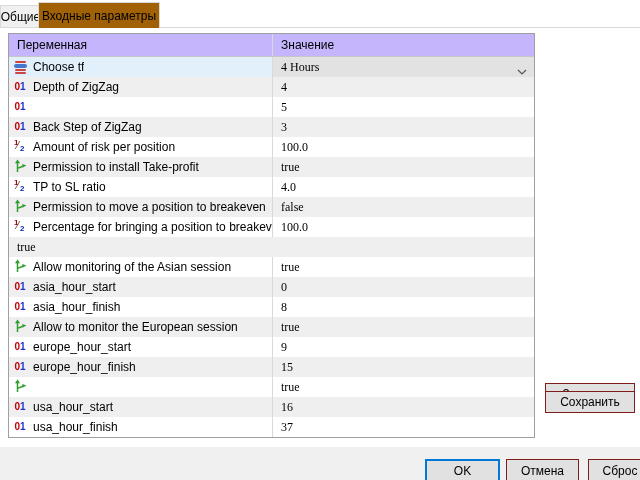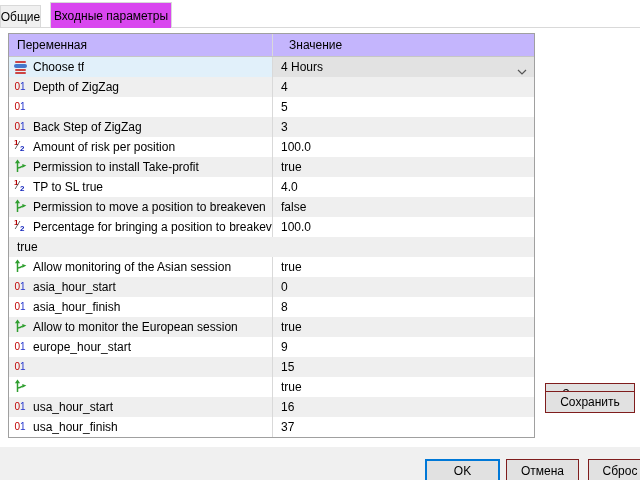--- a/index.html
+++ b/index.html
@@ -15,47 +15,47 @@
   .tabline{position:absolute;left:0;top:27px;width:640px;height:1px;background:#d9d9d9;}
   .tab{
     position:absolute;display:flex;align-items:center;justify-content:center;
     box-sizing:border-box;cursor:default;white-space:nowrap;
   }
   .tab.inactive{
     left:0;top:5px;height:22px;width:41px;
     background:#f0f0f0;border:1px solid #d9d9d9;border-bottom:none;z-index:1;
   }
   .tab.active{
-    left:50px;top:2px;height:26px;width:122px;
-    background:#d946ef;border:1px solid #d9d9d9;border-bottom:none;z-index:3;
+    left:38px;top:2px;height:26px;width:122px;
+    background:#a16207;border:1px solid #d9d9d9;border-bottom:none;z-index:3;
   }
   
   .page{position:absolute;left:0;top:28px;width:640px;height:419px;background:#fff;}
   .bottombar{position:absolute;left:0;top:447px;width:640px;height:33px;background:#f0f0f0;}
   
   .ptable{
     position:absolute;left:8px;top:33px;width:527px;
     box-sizing:border-box;border:1px solid #a0a0a0;background:#fff;
   }
   .thead{display:flex;height:22px;border-bottom:1px solid #c6c6c6;background:#c4b5fd;}
   .thead .hname{width:264px;box-sizing:border-box;border-right:1px solid #d9d9d9;
     display:flex;align-items:center;padding-left:8px;}
-  .thead .hval{flex:1;display:flex;align-items:center;padding-left:8px;margin-left:8px;}
+  .thead .hval{flex:1;display:flex;align-items:center;padding-left:8px;}
   .row{display:flex;height:20px;background:#fff;}
   .row.alt{background:#efefef;}
   .row.sel{background:#e1f0fa;}
   .c-name{width:264px;box-sizing:border-box;border-right:1px solid #d9d9d9;
     display:flex;align-items:center;padding-left:3px;overflow:hidden;}
   .c-name .ptext{margin-left:5px;white-space:nowrap;overflow:hidden;text-overflow:clip;}
-  .c-val{flex:1;display:flex;align-items:center;padding-left:8px;position:relative;overflow:hidden;}
+  .c-val{flex:1;display:flex;align-items:center;padding-left:8px;position:relative;overflow:hidden;font-family:Liberation Serif, serif;}
   .row.sel .c-val{background:#e2e2e2;padding-left:8px;}
   .combo-chevron{position:absolute;right:7px;top:7px;}
   
   .icwrap{width:16px;height:15px;display:flex;align-items:center;justify-content:center;flex:0 0 16px;}
-  .ic-int{font-size:10px;font-weight:400;letter-spacing:0;line-height:1;}
+  .ic-int{font-size:10px;font-weight:700;letter-spacing:0;line-height:1;}
   .ic-int .z{color:#c00000;}
   .ic-int .o{color:#2233cc;}
   .ic-frac{position:relative;width:14px;height:14px;font-weight:700;line-height:1;}
   .ic-frac .n{position:absolute;left:1px;top:-1px;font-size:8px;color:#b00000;}
   .ic-frac .s{position:absolute;left:4px;top:0px;font-size:11px;color:#444;font-weight:400;}
   .ic-frac .d{position:absolute;left:7px;top:5px;font-size:8px;color:#1122bb;}
   .ic-enum{display:flex;flex-direction:column;align-items:center;gap:1px;width:13px;}
   .ic-enum .b{height:2px;width:11px;background:#cc4444;border-radius:1px;}
   .ic-enum .b.blue{height:4px;width:13px;background:#4477cc;border-radius:2px;}
   
@@ -176,21 +176,21 @@
   </div>
       <div class="row">
     <div class="c-name">
       <span class="icwrap">
             <span class="ic-frac">
               <span class="n">1</span>
               <span class="s">⁄</span>
               <span class="d">2</span>
             </span>
           </span>
-      <span class="ptext">TP to SL true</span>
+      <span class="ptext">TP to SL ratio</span>
     </div>
     <div class="c-val">
       <span class="vtext">4.0</span>
     </div>
   </div>
       <div class="row alt">
     <div class="c-name">
       <span class="icwrap">
             <span><svg width="13" height="14" viewBox="0 0 13 14">
                 <path d="M3.5 13 L3.5 4" stroke="#2f9e2f" stroke-width="1.5" fill="none"></path>
@@ -288,20 +288,21 @@
     </div>
     <div class="c-val">
       <span class="vtext">9</span>
     </div>
   </div>
       <div class="row alt">
     <div class="c-name">
       <span class="icwrap">
             <span class="ic-int"><span class="z">0</span><span class="o">1</span></span>
           </span>
+      <span class="ptext">europe_hour_finish</span>
     </div>
     <div class="c-val">
       <span class="vtext">15</span>
     </div>
   </div>
       <div class="row">
     <div class="c-name">
       <span class="icwrap">
             <span><svg width="13" height="14" viewBox="0 0 13 14">
                 <path d="M3.5 13 L3.5 4" stroke="#2f9e2f" stroke-width="1.5" fill="none"></path>

